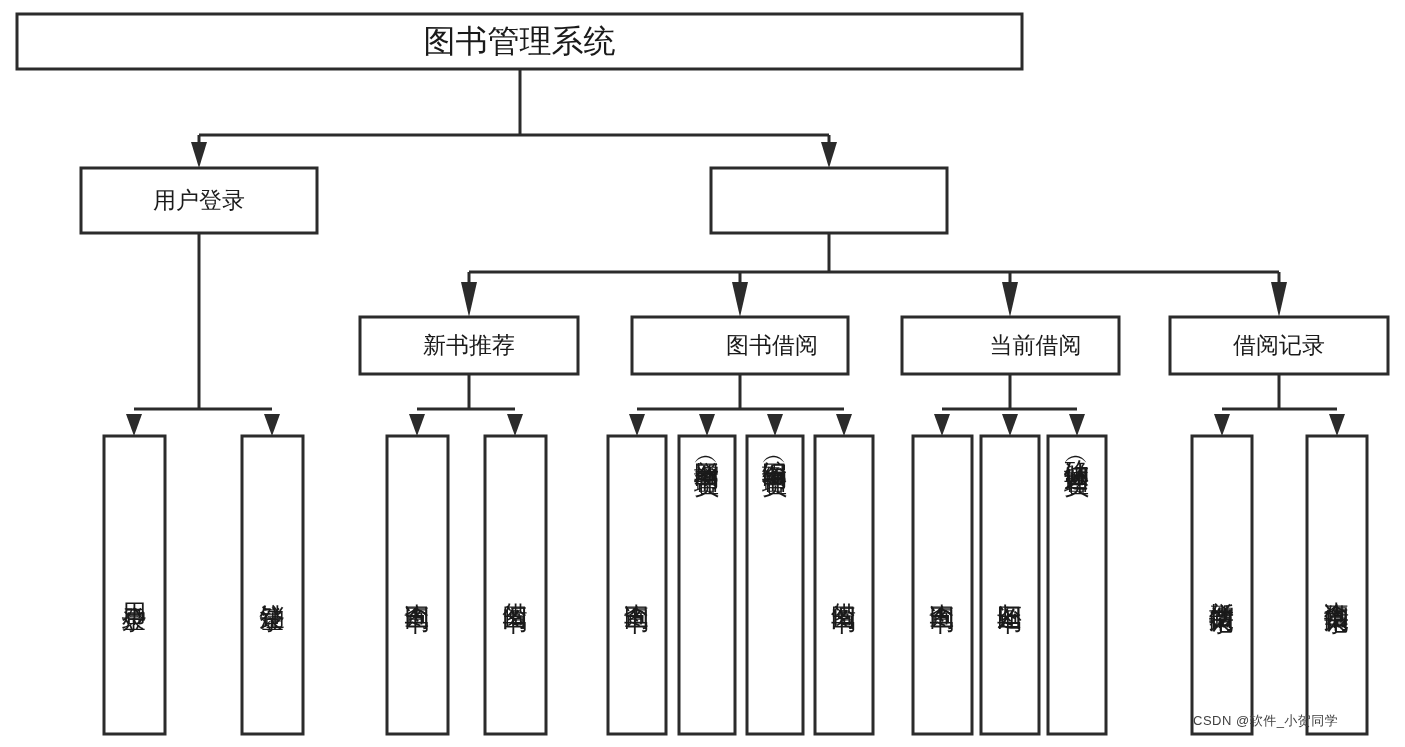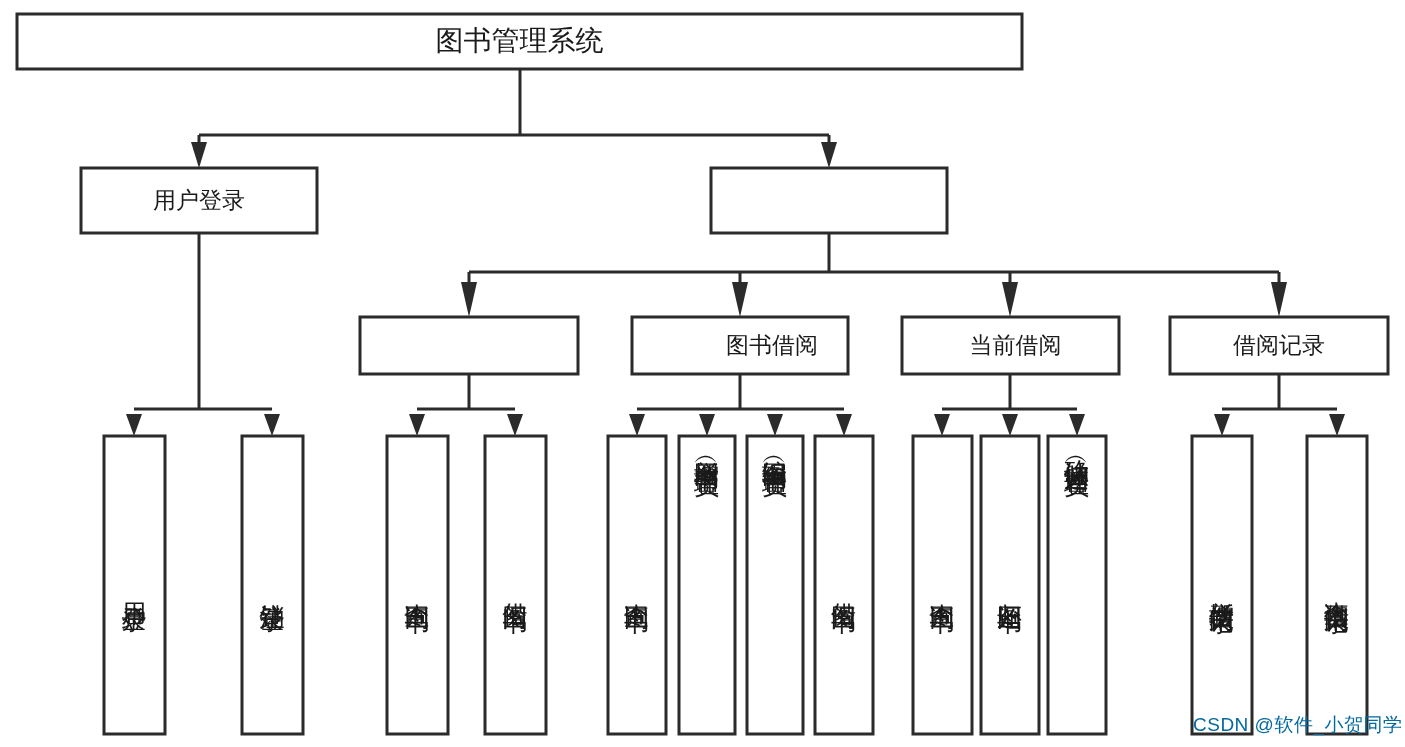--- a/index.html
+++ b/index.html
@@ -50,41 +50,41 @@
     text-align: center;
     pointer-events: none;
     box-sizing: border-box;
   }
   .node-label.horizontal {
     font-size: 23px;
     line-height: 1.1;
     letter-spacing: 0px;
   }
   .node-label.root {
-    font-size: 28px;
+    font-size: 32px;
   }
   .node-label.vertical {
     writing-mode: vertical-rl;
     text-orientation: upright;
     font-size: 25px;
     line-height: 1.28;
     letter-spacing: 2px;
     justify-content: flex-start;
     align-items: center;
     padding-top: 4px;
   }
   .node-label.vertical.mid {
     justify-content: center;
   }
   .watermark {
     position: absolute;
     left: 1193px;
     top: 712px;
-    font-size: 19px;
-    color: #0369a1;
+    font-size: 13px;
+    color: #404040;
     font-family: "Liberation Sans", "DejaVu Sans", sans-serif;
     white-space: nowrap;
     letter-spacing: 0.5px;
   }
 </style>
 </head>
 <body>
 
 <div id="diagram-root">
 
@@ -163,22 +163,23 @@
     <path class="connector" d="M 1279 374 L 1279 409"></path>
     <path class="connector" d="M 1222 409 L 1337 409"></path>
     <polygon class="arrow-head" points="1214,414 1230,414 1222,436"></polygon>
     <polygon class="arrow-head" points="1329,414 1345,414 1337,436"></polygon>
   </svg>
 
   <div class="node-label horizontal root" style="left:17px; top:14px; width:1005px; height:55px;">图书管理系统</div>
 
   <div class="node-label horizontal" style="left:81px; top:168px; width:236px; height:65px;">用户登录</div>
 
+  <div class="node-label horizontal" style="left:360px; top:317px; width:218px; height:57px;">新书推荐</div>
   <div class="node-label horizontal" style="left:632px; top:317px; width:216px; height:57px;margin-left:32px;">图书借阅</div>
-  <div class="node-label horizontal" style="left:890px; top:317px; width:251px; height:57px;">当前借阅</div>
+  <div class="node-label horizontal" style="left:910px; top:317px; width:251px; height:57px;">当前借阅</div>
   <div class="node-label horizontal" style="left:1170px; top:317px; width:218px; height:57px;">借阅记录</div>
 
   <div class="node-label vertical mid" style="left:104px; top:436px; width:61px; height:298px;">用户登录</div>
   <div class="node-label vertical mid" style="left:242px; top:436px; width:61px; height:298px;">注销登录</div>
 
   <div class="node-label vertical mid" style="left:387px; top:436px; width:61px; height:298px;">查询图书</div>
   <div class="node-label vertical mid" style="left:485px; top:436px; width:61px; height:298px;">借阅图书</div>
 
   <div class="node-label vertical mid" style="left:608px; top:436px; width:58px; height:298px;">查询图书</div>
   <div class="node-label vertical" style="left:679px; top:436px; width:56px; height:298px;">新增图书（管理员）</div>

